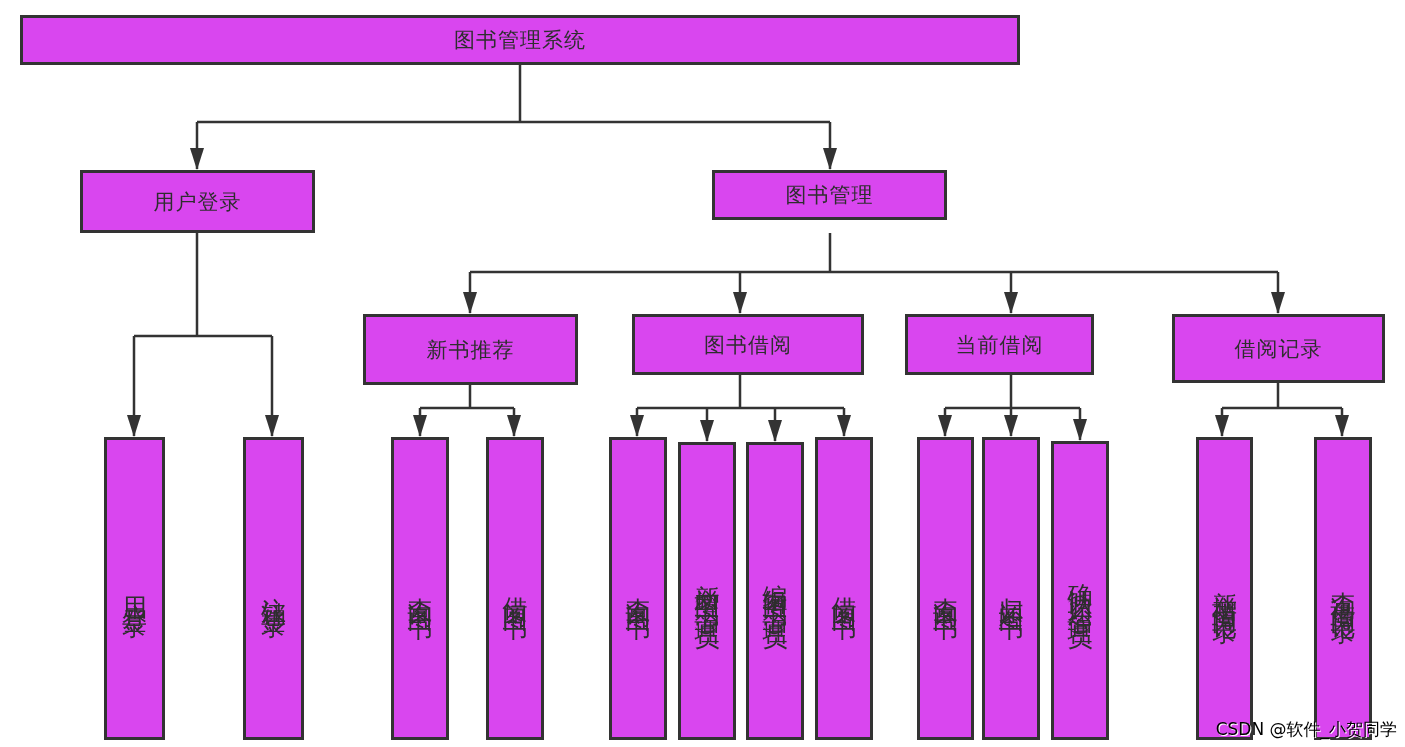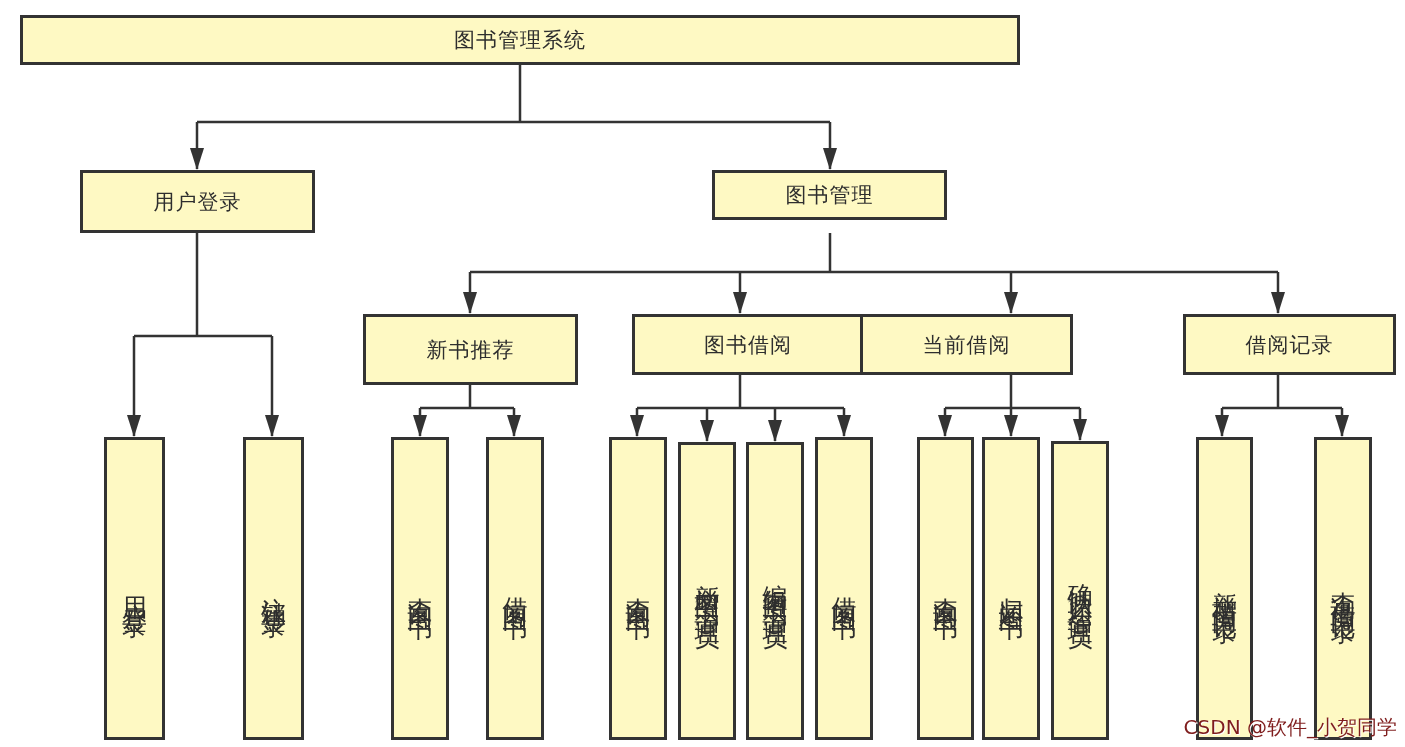--- a/index.html
+++ b/index.html
@@ -13,41 +13,41 @@
   }
   .edges {
     position: absolute;
     left: 0; top: 0;
     z-index: 0;
   }
   .node {
     position: absolute;
     box-sizing: border-box;
     border: 3px solid #333333;
-    background: #fef9c3;
+    background: #d946ef;
     display: flex;
     align-items: center;
     justify-content: center;
     color: #2e2e2e;
     z-index: 1;
   }
   .node.h { font-size: 21px; letter-spacing: 1px; white-space: nowrap; }
   .node.v .vtext {
     writing-mode: vertical-rl;
     font-size: 25px;
     letter-spacing: 6px;
     line-height: 1;
     color: #2e2e2e;
   }
   .watermark {
     position: absolute;
     right: 8px;
     bottom: 6px;
-    font-size: 20px;
-    color: #7f1d1d;
+    font-size: 17px;
+    color: #000000;
     text-shadow: 1px 1px 0 #ffffff;
     z-index: 2;
     white-space: nowrap;
   }
 </style>
 </head>
 <body>
 
 <div class="canvas">
 
@@ -89,22 +89,22 @@
     </g>
   </svg>
 
   <div class="node h" style="left:20px; top:15px; width:1000px; height:50px;">图书管理系统</div>
 
   <div class="node h" style="left:80px; top:170px; width:235px; height:63px;">用户登录</div>
   <div class="node h" style="left:712px; top:170px; width:235px; height:50px;">图书管理</div>
 
   <div class="node h" style="left:363px; top:314px; width:215px; height:71px;">新书推荐</div>
   <div class="node h" style="left:632px; top:314px; width:232px; height:61px;">图书借阅</div>
-  <div class="node h" style="left:860px; top:314px; width:213px; height:61px;">当前借阅</div>
-  <div class="node h" style="left:1172px; top:314px; width:213px; height:61px;margin-left:11px;">借阅记录</div>
+  <div class="node h" style="left:905px; top:314px; width:189px; height:61px;">当前借阅</div>
+  <div class="node h" style="left:1172px; top:314px; width:213px; height:69px;">借阅记录</div>
 
   <div class="node v" style="left:104px; top:437px; width:61px; height:303px;">
     <span class="vtext">用户登录</span>
   </div>
   <div class="node v" style="left:243px; top:437px; width:61px; height:303px;">
     <span class="vtext">注销登录</span>
   </div>
 
   <div class="node v" style="left:391px; top:437px; width:58px; height:303px;">
     <span class="vtext">查询图书</span>

